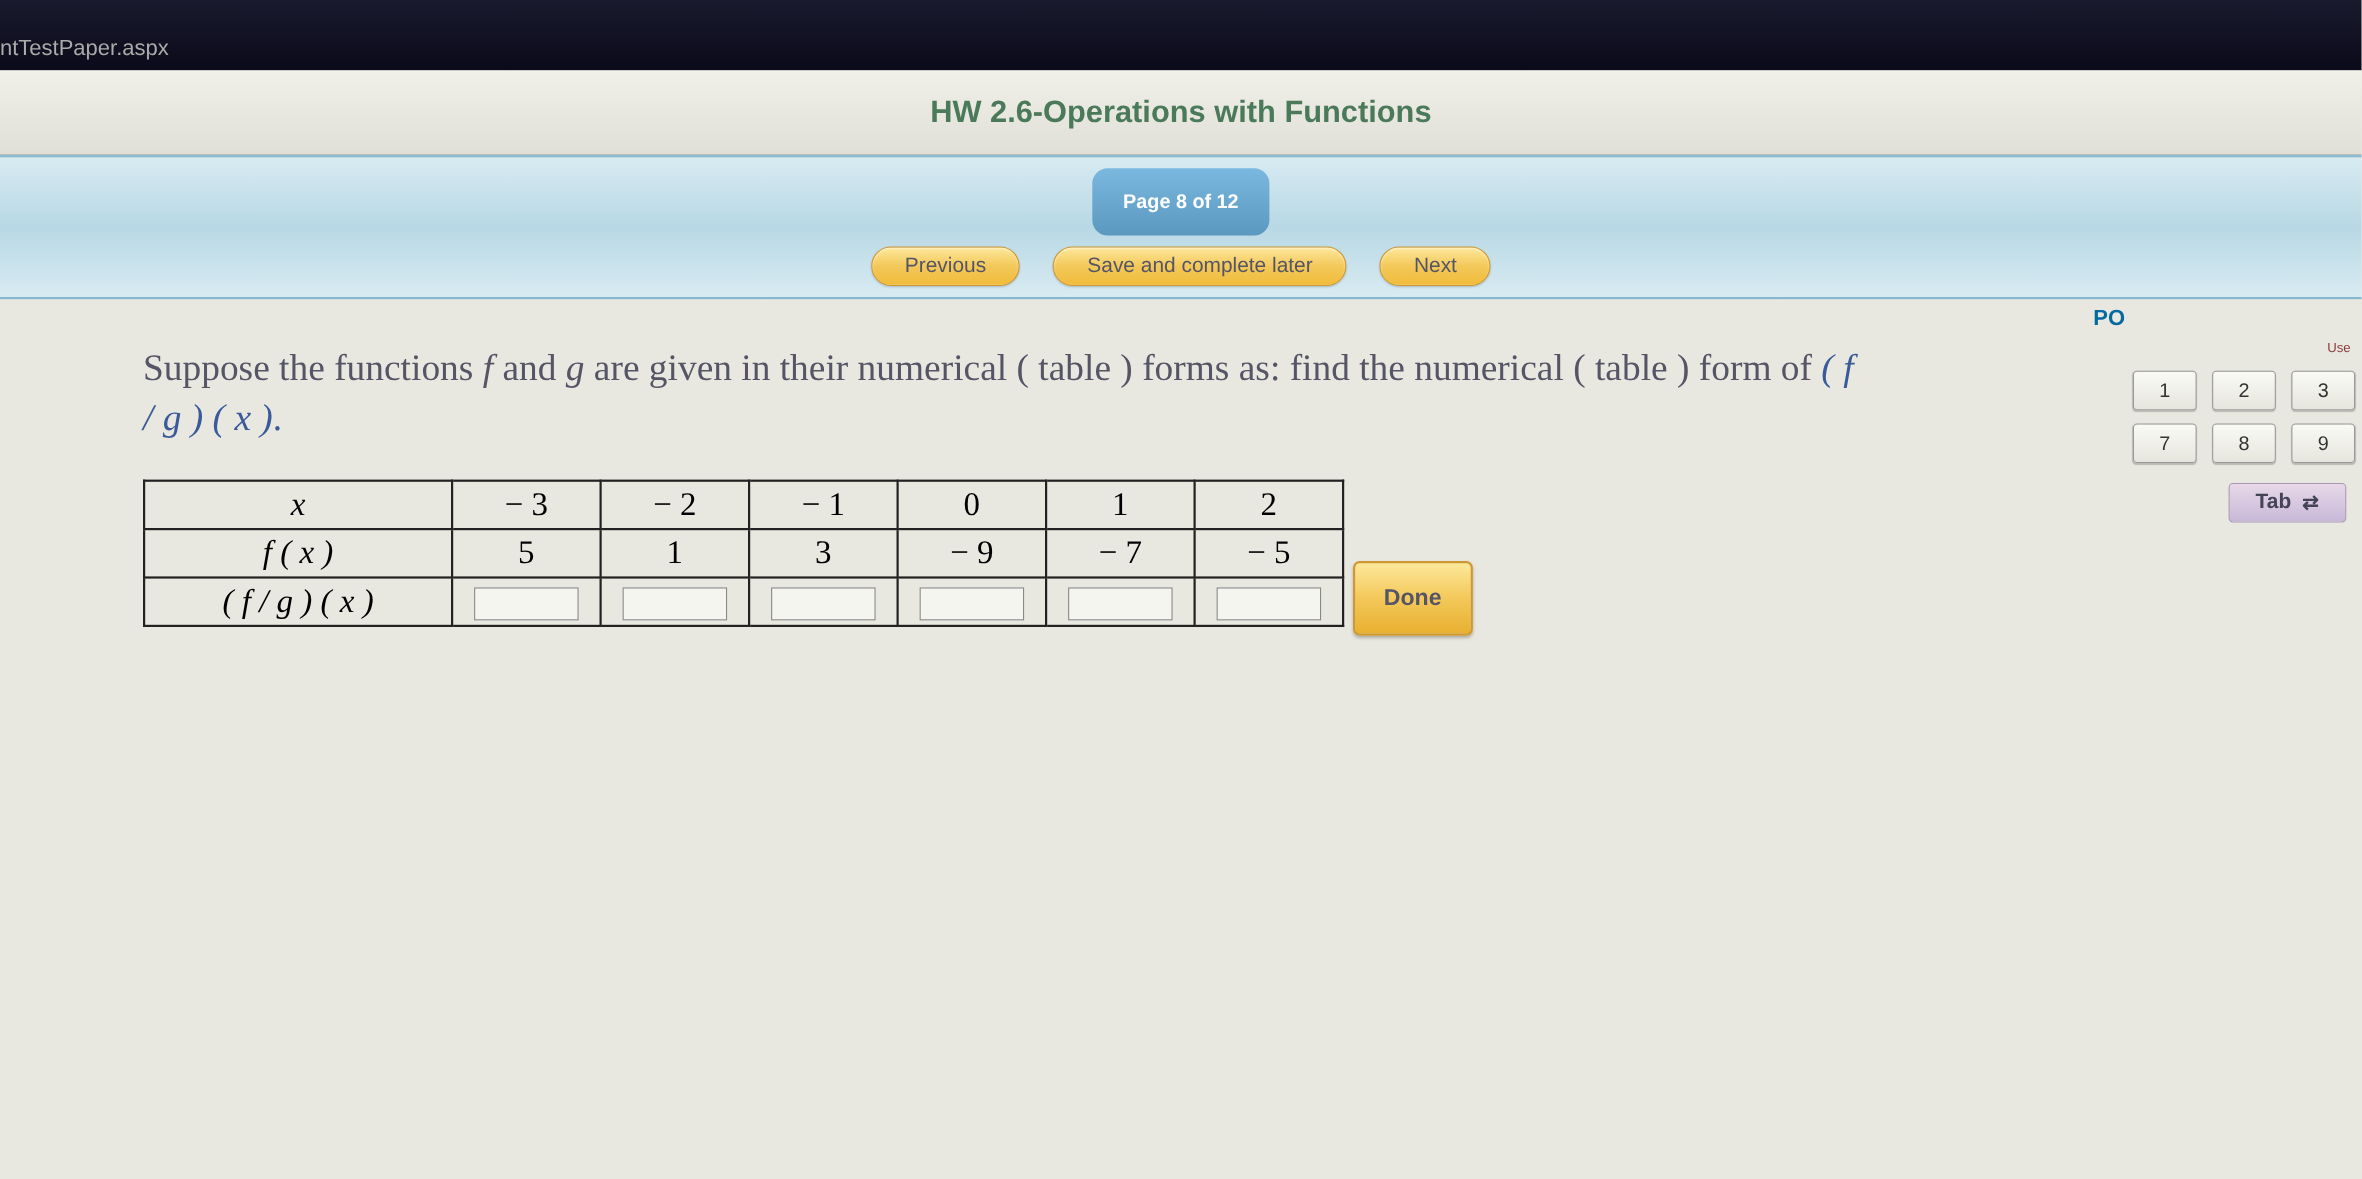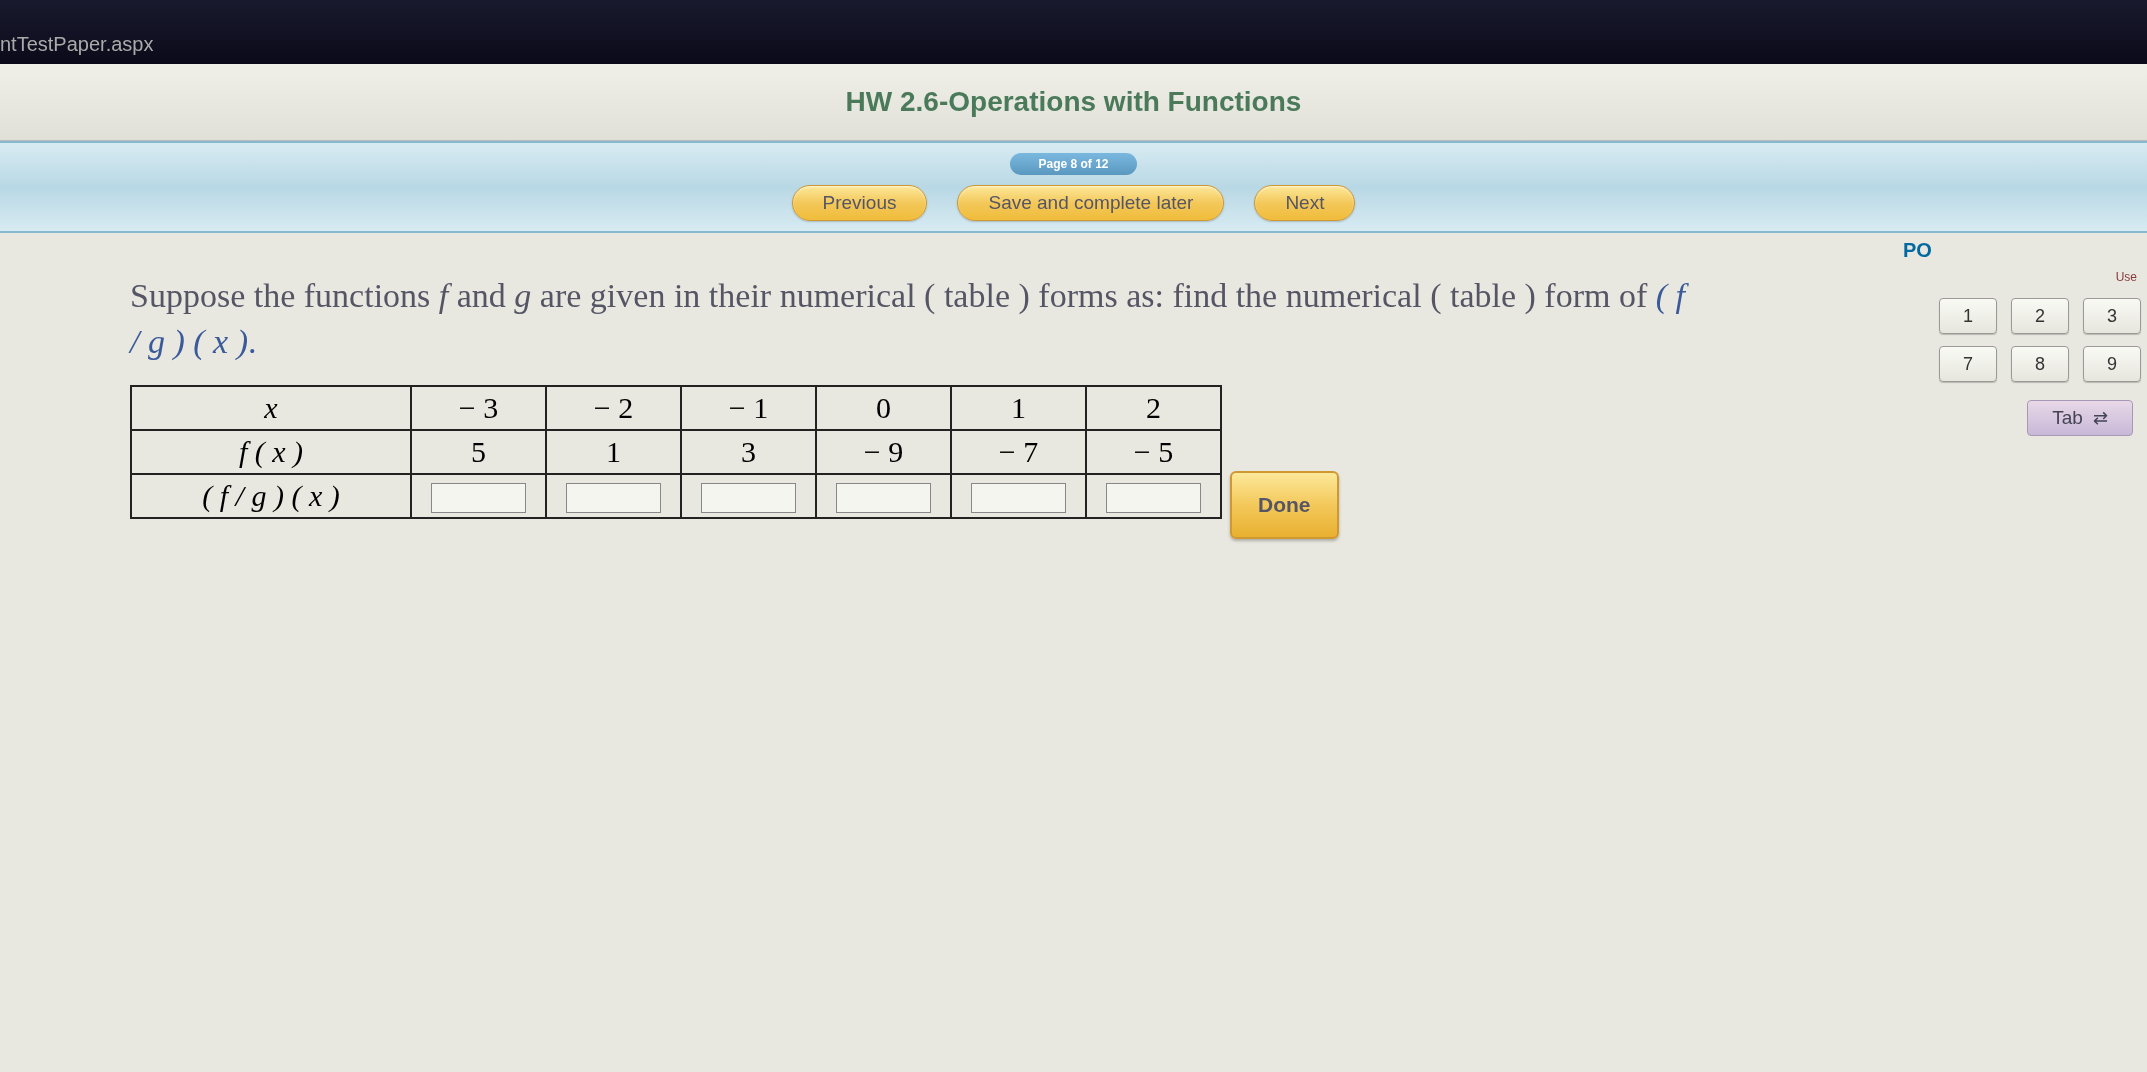--- a/index.html
+++ b/index.html
@@ -44,23 +44,23 @@
       border-top: 2px solid #88b8d0;
       border-bottom: 2px solid #88b8d0;
       padding: 10px 0;
       text-align: center;
       position: relative;
     }
     .page-indicator {
       display: inline-block;
       background: linear-gradient(to bottom, #7ab8e0, #5a98c0);
       color: #fff;
-      padding: 4px 28px;
+      padding: 20px 28px;
       border-radius: 14px;
-      font-size: 12px;
+      font-size: 18px;
       font-weight: bold;
       margin-bottom: 6px;
     }
     .nav-buttons {
       display: flex;
       justify-content: center;
       gap: 30px;
       margin-top: 4px;
     }
     .nav-btn {
@@ -76,21 +76,21 @@
     }
     .content-area {
       padding: 40px 130px 0 130px;
       position: relative;
     }
     .question-text {
       font-family: 'Times New Roman', serif;
       font-size: 34px;
       color: #556;
       line-height: 1.35;
-      margin-bottom: 20px;
+      margin-bottom: 32px;
       max-width: 1560px;
     }
     .question-text .math-var {
       font-style: italic;
     }
     .question-text .colored {
       color: #3a5a9a;
     }
     .data-table {
       border-collapse: collapse;
@@ -172,21 +172,21 @@
       align-items: center;
       justify-content: center;
       box-shadow: 0 1px 1px rgba(0,0,0,0.2);
     }
     .tab-btn {
       background: linear-gradient(to bottom, #e8d8e8, #d8c8e0, #c8b8d8);
       border: 1px solid #a898b8;
       border-radius: 4px;
       padding: 6px 24px;
       font-size: 19px;
-      font-weight: normal;
+      font-weight: bold;
       color: #445;
       cursor: pointer;
       display: inline-flex;
       align-items: center;
       gap: 10px;
       margin-top: 6px;
       float: right;
       margin-right: 8px;
       justify-content: space-between;
     }

